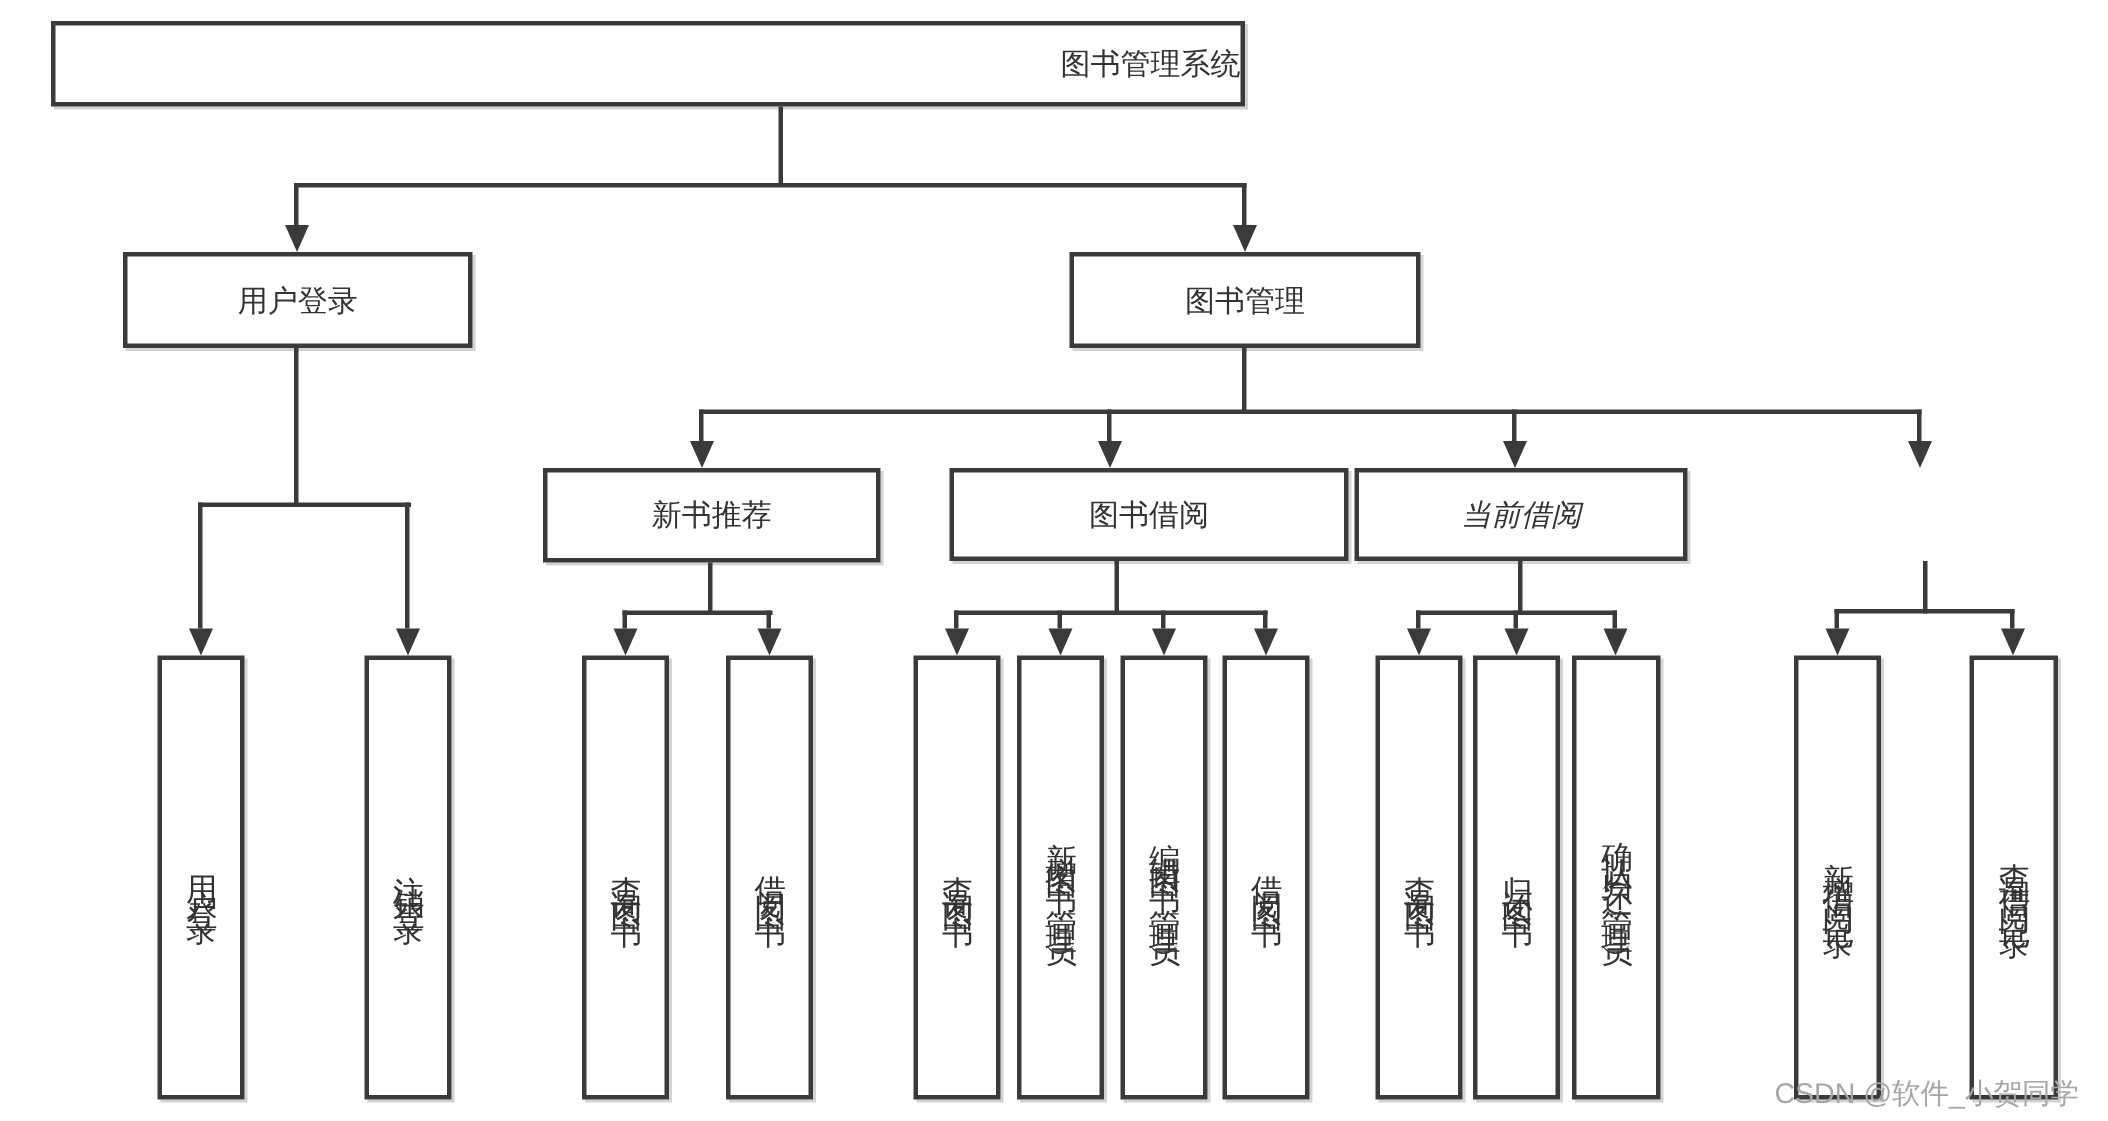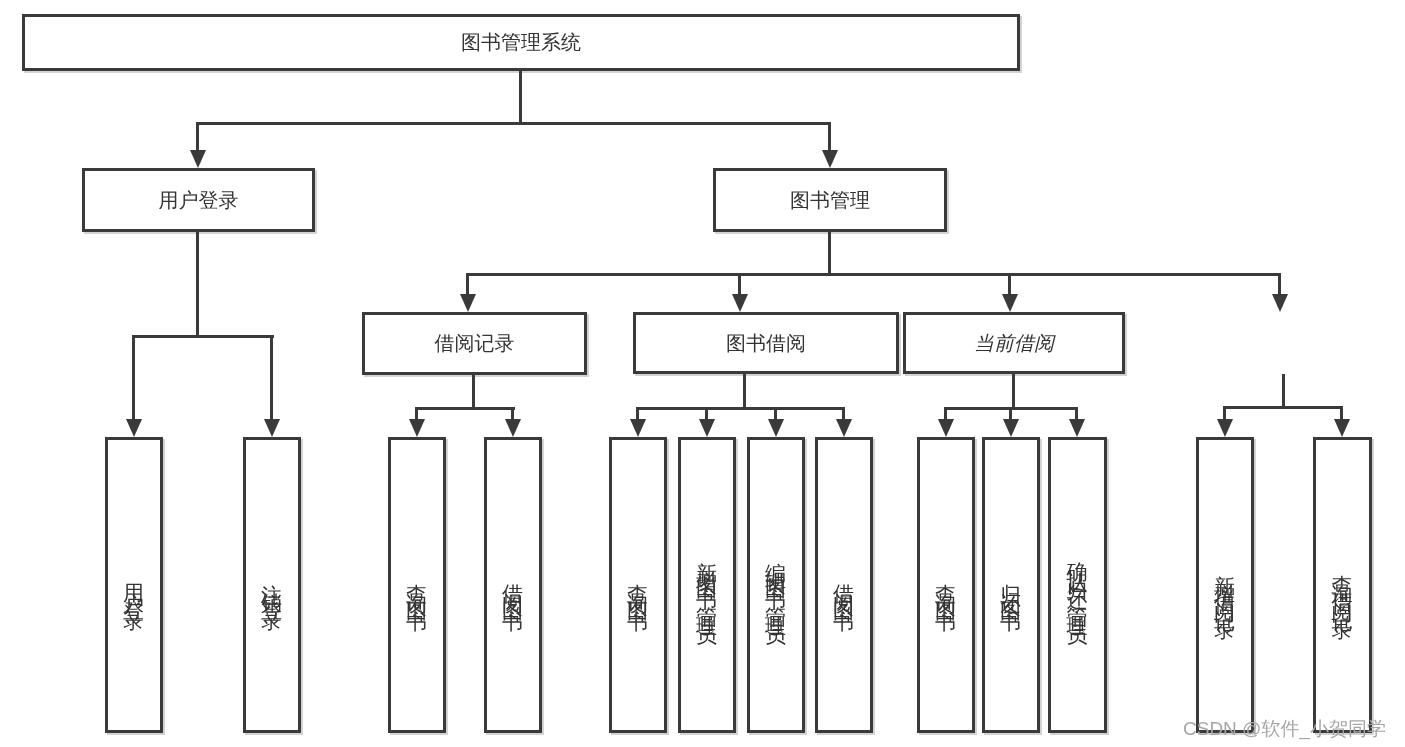--- a/index.html
+++ b/index.html
@@ -61,21 +61,21 @@
     font-size:19px;
     white-space:nowrap;
     z-index:10;
   }
 </style>
 </head>
 <body>
 
 <div class="canvas">
 
-  <div class="box" style="left:22px;top:14px;width:998px;height:57px;">
+  <div class="box" style="left:34px;top:14px;width:796px;height:57px;justify-content:flex-end;">
     <span>图书管理系统</span>
   </div>
 
   <div class="vline" style="left:519px;top:71px;height:52px;"></div>
   <div class="hline" style="left:197px;top:122px;width:634px;"></div>
   <div class="arrow" style="left:196px;top:122px;height:28px;"></div>
   <div class="arrow" style="left:828px;top:122px;height:28px;"></div>
 
   <div class="box" style="left:82px;top:168px;width:233px;height:64px;">
     <span>用户登录</span>
@@ -90,21 +90,21 @@
   <div class="arrow" style="left:270px;top:335px;height:84px;"></div>
 
   <div class="vline" style="left:828px;top:232px;height:44px;"></div>
   <div class="hline" style="left:466px;top:273px;width:815px;"></div>
   <div class="arrow" style="left:466px;top:273px;height:21px;"></div>
   <div class="arrow" style="left:738px;top:273px;height:21px;"></div>
   <div class="arrow" style="left:1008px;top:273px;height:21px;"></div>
   <div class="arrow" style="left:1278px;top:273px;height:21px;"></div>
 
   <div class="box" style="left:362px;top:312px;width:225px;height:63px;">
-    <span>借阅记录</span>
+    <span>新书推荐</span>
   </div>
   <div class="box" style="left:633px;top:312px;width:266px;height:62px;">
     <span>图书借阅</span>
   </div>
   <div class="box" style="left:903px;top:312px;width:222px;height:62px;font-style:italic;">
     <span>当前借阅</span>
   </div>
 
   <div class="vline" style="left:472px;top:375px;height:35px;"></div>
   <div class="hline" style="left:415px;top:407px;width:100px;"></div>

